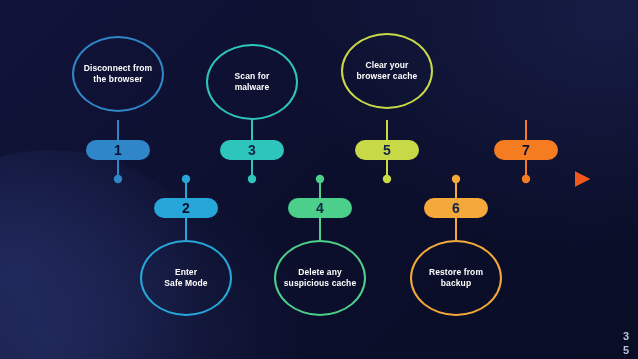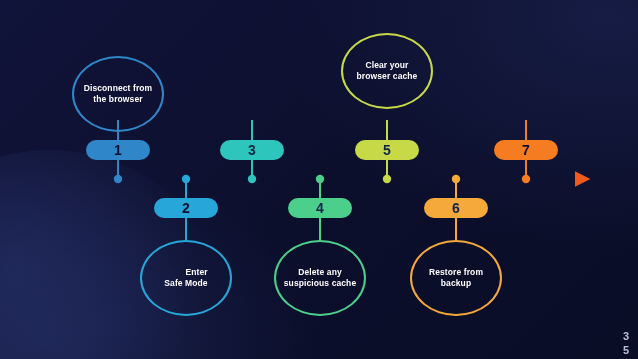--- a/index.html
+++ b/index.html
@@ -121,40 +121,46 @@
 
     <circle cx="118" cy="179" r="4.2" fill="#2f86c8"></circle>
     <circle cx="186" cy="179" r="4.2" fill="#27a7d9"></circle>
     <circle cx="252" cy="179" r="4.2" fill="#2ec5bd"></circle>
     <circle cx="320" cy="179" r="4.2" fill="#4bcf8a"></circle>
     <circle cx="387" cy="179" r="4.2" fill="#c8d948"></circle>
     <circle cx="456" cy="179" r="4.2" fill="#f5a93a"></circle>
     <circle cx="526" cy="179" r="4.2" fill="#f57c20"></circle>
   </svg>
 
-  <div class="bubble" style="left:72px; top:56px; width:92px; height:76px; border-color:#2f86c8;">
+  <div class="bubble" style="left:72px; top:36px; width:92px; height:76px; border-color:#2f86c8;">
     <div>
       <div>Disconnect from</div>
       <div>the browser</div>
     </div>
   </div>
   <div class="pill" style="left:86px; top:140px; width:64px; background:#2f86c8;">
     <span>1</span>
   </div>
 
   <div class="pill" style="left:154px; top:198px; width:64px; background:#27a7d9;">
     <span>2</span>
   </div>
-  <div class="bubble" style="left:140px; top:240px; width:92px; height:76px; border-color:#27a7d9;text-align:right;">
+  <div class="bubble" style="left:140px; top:240px; width:92px; height:76px; border-color:#27a7d9;">
     <div>
       <div>Enter</div>
       <div>Safe Mode</div>
     </div>
   </div>
 
+  <div class="bubble" style="left:206px; top:44px; width:92px; height:76px; border-color:#2ec5bd;">
+    <div>
+      <div>Scan for</div>
+      <div>malware</div>
+    </div>
+  </div>
   <div class="pill dark-num" style="left:220px; top:140px; width:64px; background:#2ec5bd;">
     <span>3</span>
   </div>
 
   <div class="pill dark-num" style="left:288px; top:198px; width:64px; background:#4bcf8a;">
     <span>4</span>
   </div>
   <div class="bubble" style="left:274px; top:240px; width:92px; height:76px; border-color:#4bcf8a;align-items:center;">
     <div>
       <div>Delete any</div>

